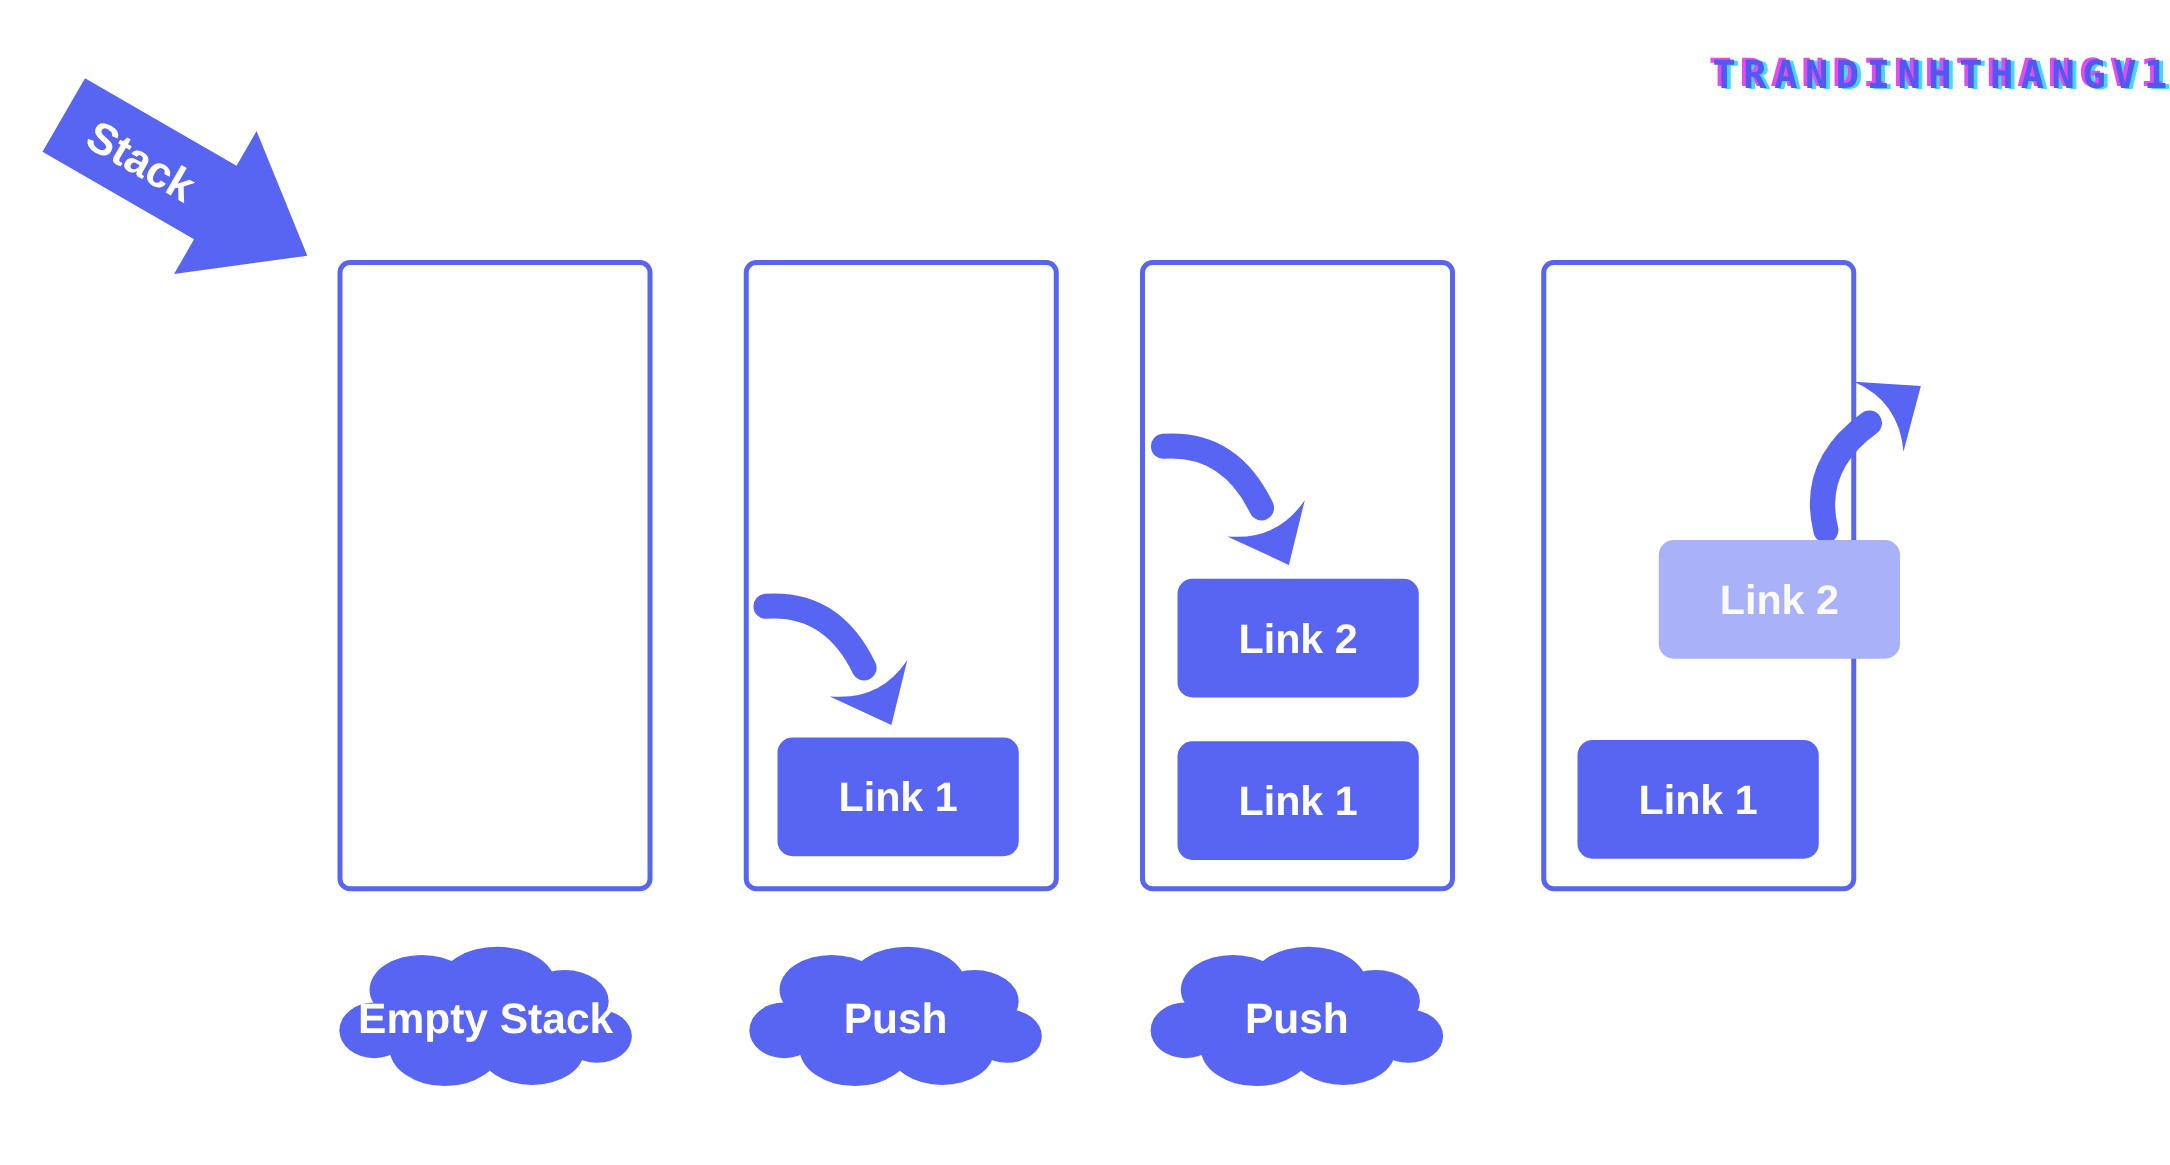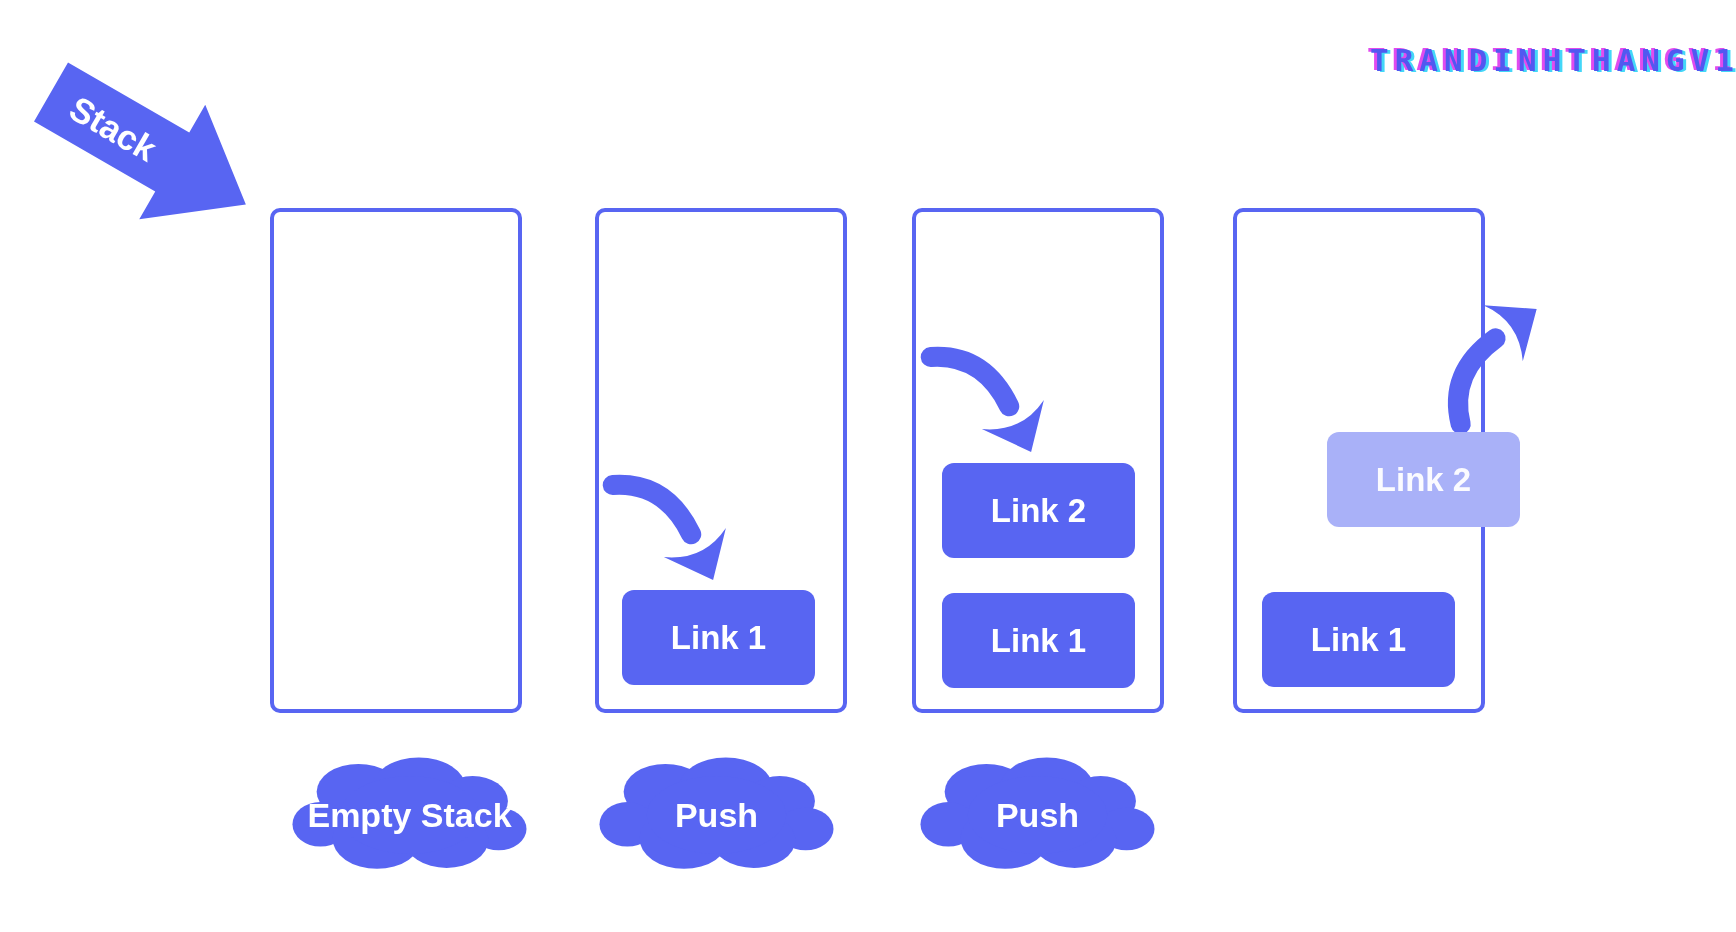--- a/index.html
+++ b/index.html
@@ -55,21 +55,21 @@
 
   
   .cloud{position:absolute;top:750px;width:253px;height:130px;}
   .cloud svg{position:absolute;left:0;top:0;width:100%;height:100%;}
   .cloud-label{
     position:absolute;left:0;top:0;right:0;bottom:0;
     display:flex;align-items:center;justify-content:center;
     color:#ffffff;font-weight:bold;font-size:34px;
     white-space:nowrap;z-index:2;
   }
-  .cl1{left:283px}.cl2{left:590px}.cl3{left:911px}.cl4{left:1232px}
+  .cl1{left:262px}.cl2{left:590px}.cl3{left:911px}.cl4{left:1232px}
 </style>
 </head>
 <body>
 
 <div id="canvas">
 
   <div class="watermark">TRANDINHTHANGV1</div>
 
   <svg class="title-arrow" viewBox="-6 -4 266 216">
     <g transform="rotate(30 112 92)">

